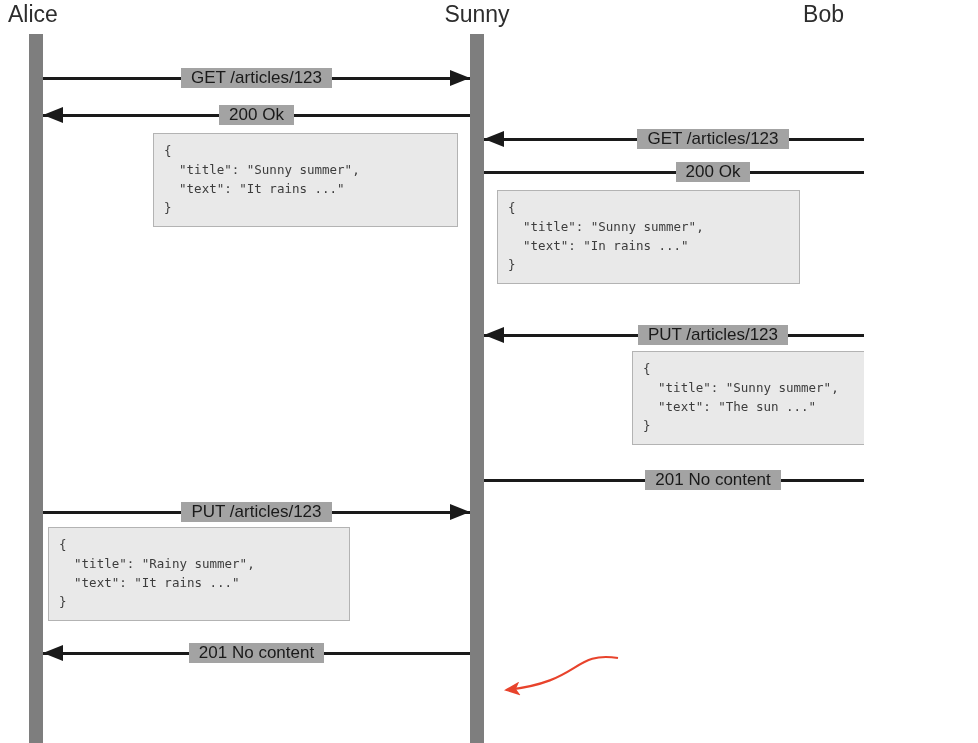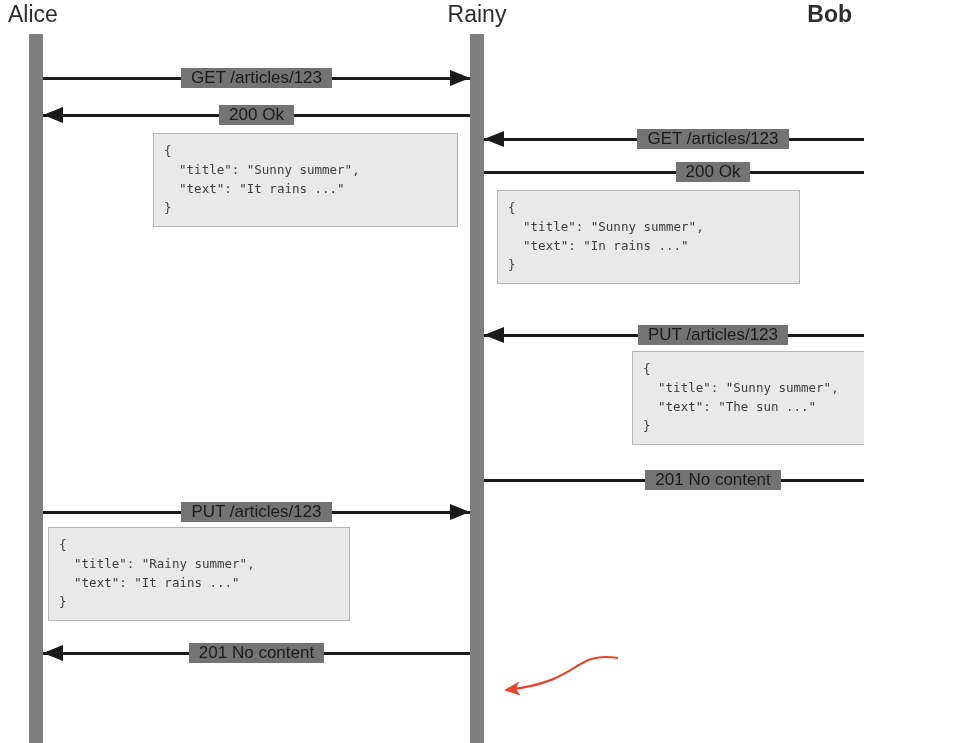--- a/index.html
+++ b/index.html
@@ -18,21 +18,21 @@
   .participant-label {
     position: absolute;
     top: 0px;
     font-size: 23px;
     line-height: 28px;
     color: #2d2d2d;
     white-space: nowrap;
   }
   .participant-label.alice { left: 8px; }
   .participant-label.server { left: 477px; transform: translateX(-50%); }
-  .participant-label.bob { right: 12px; font-weight: bold; }
+  .participant-label.bob { right: 20px; }
   .lifeline {
     position: absolute;
     top: 34px;
     bottom: 0;
     width: 14px;
     background: #7e7e7e;
   }
   .lifeline.alice { left: 29px; }
   .lifeline.server { left: 470px; }
   .lifeline.bob { left: 942px; }
@@ -68,21 +68,21 @@
   }
   .msg.dir-left .head {
     left: 0;
     border-top: 8px solid transparent;
     border-bottom: 8px solid transparent;
     border-right: 20px solid #1a1a1a;
   }
   .msg .msg-label {
     position: relative;
     z-index: 2;
-    background: #737373;
+    background: #a3a3a3;
     padding: 0 10px;
     font-size: 17px;
     color: #1a1a1a;
     white-space: nowrap;
     text-align: right;
   }
 
   .payload {
     position: absolute;
     box-sizing: border-box;
@@ -115,21 +115,21 @@
     height: 743px;
     pointer-events: none;
   }
 </style>
 </head>
 <body>
 
 <div class="canvas">
 
   <div class="participant-label alice">Alice</div>
-  <div class="participant-label server">Rainy</div>
+  <div class="participant-label server">Sunny</div>
   <div class="participant-label bob">Bob</div>
 
   <div class="lifeline alice"></div>
   <div class="lifeline server"></div>
   <div class="lifeline bob"></div>
 
   <div class="msg dir-right" style="left:43px; top:67px; width:427px;">
     <div class="line"></div>
     <div class="head"></div>
     <span class="msg-label">GET /articles/123</span>

